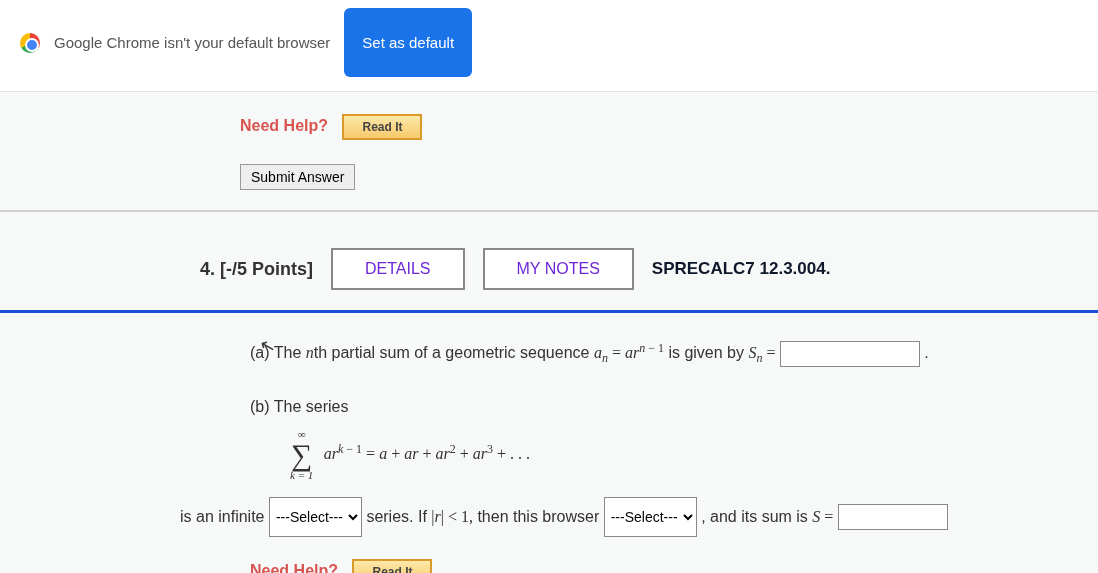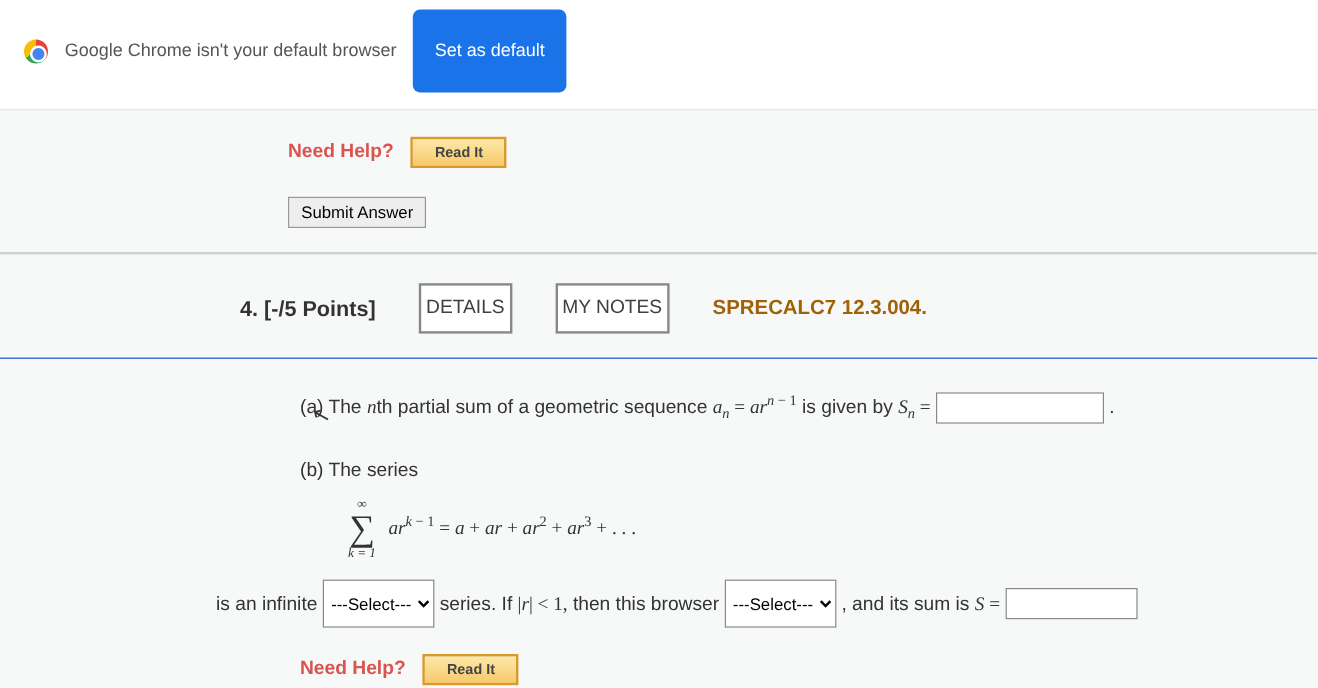--- a/index.html
+++ b/index.html
@@ -71,36 +71,36 @@
     border: 1px solid #999;
     color: #000000;
     font-size: 14px;
     padding: 4px 10px;
     cursor: pointer;
   }
   .divider { border-top: 2px solid #d0d0d0; margin: 0 -40px 0 -180px; }
   .qheader {
     display: flex;
     align-items: center;
-    gap: 36px;
+    gap: 18px;
     padding: 24px 0 20px 0;
-    border-bottom: 1px solid #1d4ed8;
-    margin: 0 -40px 0 -180px;
+    border-bottom: 3px solid #1d4ed8;
+    margin: 12px -40px 0 -180px;
     padding-left: 200px;
   }
   .qnum { font-weight: bold; font-size: 18px; }
   .btn-outline {
     border: 2px solid #888;
     background: #fff;
-    color: #404040;
+    color: #6d28d9;
     font-size: 16px;
-    padding: 10px 4px;
-    cursor: pointer;
-  }
-  .qref { color: #a16207; font-size: 17px; font-weight: bold; }
+    padding: 10px 32px;
+    cursor: pointer;
+  }
+  .qref { color: #0f172a; font-size: 17px; font-weight: bold; }
   .qbody { padding: 24px 0 0 70px; font-size: 16px; color: #333; }
   .part { margin-bottom: 22px; line-height: 1.9; }
   .answer-box {
     display: inline-block;
     width: 140px; height: 26px;
     border: 1px solid #888;
     background: #fff;
     vertical-align: middle;
   }
   .answer-box.small { width: 110px; }

